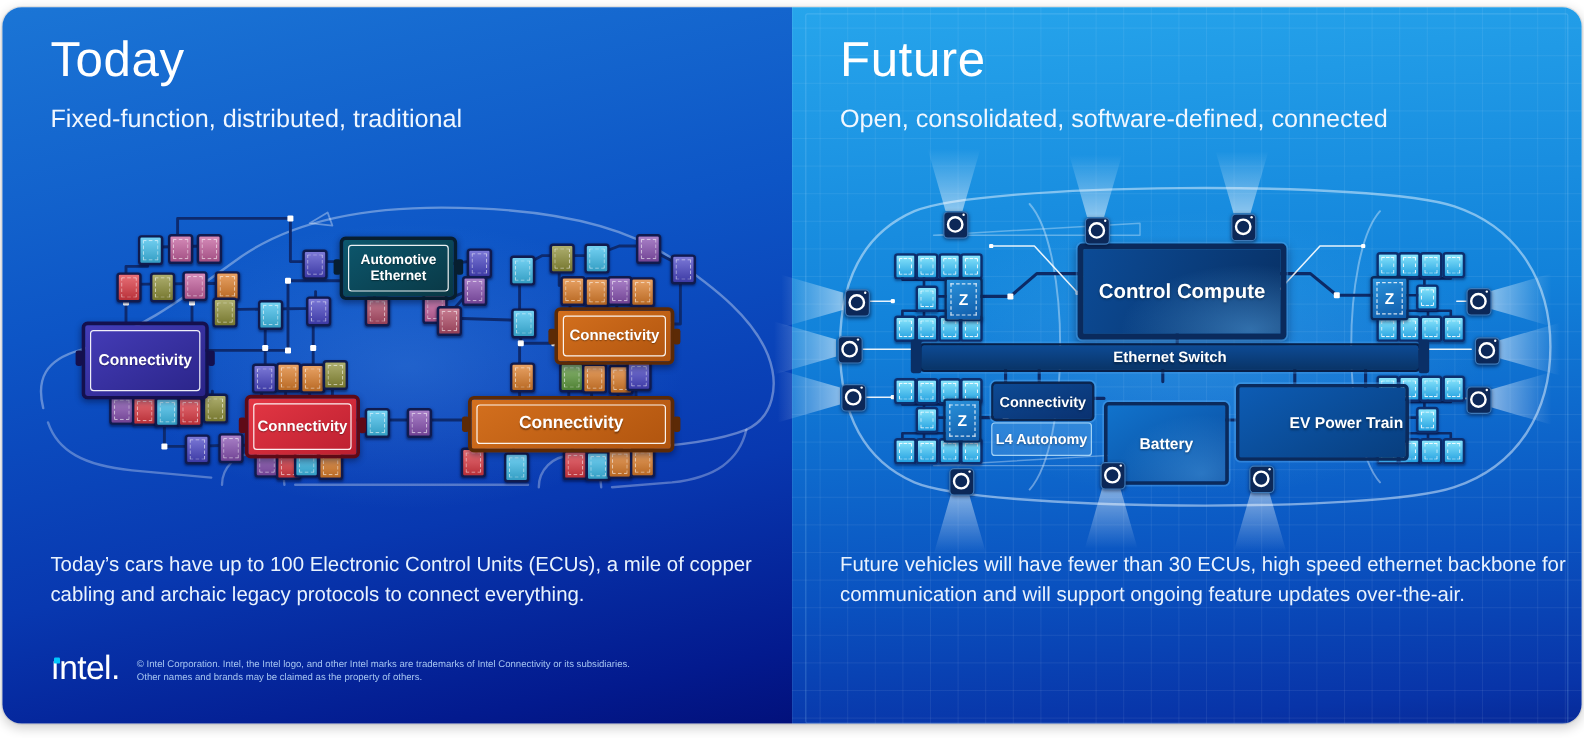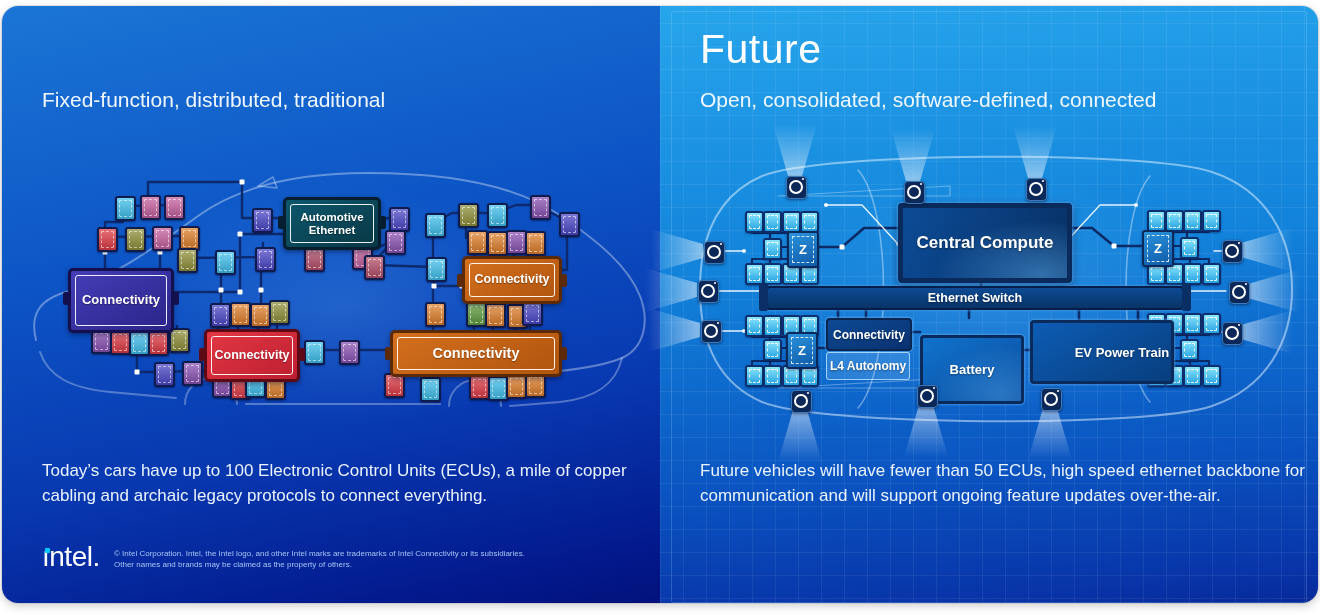--- a/index.html
+++ b/index.html
@@ -92,26 +92,27 @@
 
 <div class="card">
   <div class="stage" id="stage">
     <div class="bg-left"></div>
     <div class="bg-right"></div>
     <div class="grid"></div>
     <div class="inset"></div>
     <div class="glowL"></div>
     <div class="glowR"></div>
 
+    <div class="title t-left">Today</div>
     <div class="subtitle t-left">Fixed-function, distributed, traditional</div>
     <div class="desc t-left">Today’s cars have up to 100 Electronic Control Units (ECUs), a mile of copper cabling and archaic legacy protocols to connect everything.</div>
 
     <div class="title t-right">Future</div>
     <div class="subtitle t-right">Open, consolidated, software-defined, connected</div>
-    <div class="desc t-right">Future vehicles will have fewer than 50 ECUs, high speed ethernet backbone for communication and will support ongoing feature updates over-the-air.</div>
+    <div class="desc t-right">Future vehicles will have fewer than 30 ECUs, high speed ethernet backbone for communication and will support ongoing feature updates over-the-air.</div>
 
     <div class="logo"><span>ıntel.</span><span class="logo-dot"></span></div>
     <div class="legal">
       <div>© Intel Corporation. Intel, the Intel logo, and other Intel marks are trademarks of Intel Connectivity or its subsidiaries.</div>
       <div>Other names and brands may be claimed as the property of others.</div>
     </div>
   <svg width="1320" height="615" class="wires">
         <path d="M 36 340 C 30 316 38 300 66 292 C 112 278 148 252 198 216 C 238 187 296 173 368 173 C 452 173 516 186 558 214 C 598 241 628 266 640 296 C 650 322 644 348 622 358 C 600 367 560 372 520 374" stroke="#ffffff" stroke-width="2" fill="none" opacity="0.35" stroke-linejoin="round" stroke-linecap="round"></path>
         <path d="M 40 352 C 48 376 70 388 110 392 L 176 398 M 246 404 L 440 404 M 510 406 L 560 402 C 596 398 616 384 622 358" stroke="#ffffff" stroke-width="2" fill="none" opacity="0.3" stroke-linejoin="round" stroke-linecap="round"></path>
         <path d="M 185 404 A 26 26 0 1 1 237 404 M 449 406 A 26 26 0 1 1 501 406" stroke="#ffffff" stroke-width="2" fill="none" opacity="0.3" stroke-linejoin="round" stroke-linecap="round"></path>
@@ -465,21 +466,21 @@
         <i></i>
       </div>
       <div class="rchip" style="left: 1179.5px; top: 339px; position: absolute;">
         <i></i>
       </div>
       <div class="zchip" style="left: 1142px; top: 331.5px; position: absolute;">
         <i></i>
         <span>Z</span>
       </div>
       <div class="rbox cc" style="left: 898px; top: 203px; width: 164px; height: 70px; position: absolute;">
-        <span>Central Compute</span>
+        <span>Control Compute</span>
       </div>
       <div class="rbox switch" style="left: 766px; top: 286px; width: 414px; height: 20px; position: absolute;">
         <span>Ethernet Switch</span>
         <div class="cap" style="left: -9px;"></div>
         <div class="cap" style="right: -9px;"></div>
       </div>
       <div class="rbox connr" style="left: 826px; top: 318px; width: 82px; height: 29px; position: absolute;">
         <span>Connectivity</span>
       </div>
       <div class="rbox l4" style="left: 826px; top: 352px; width: 82px; height: 26px; position: absolute;">

